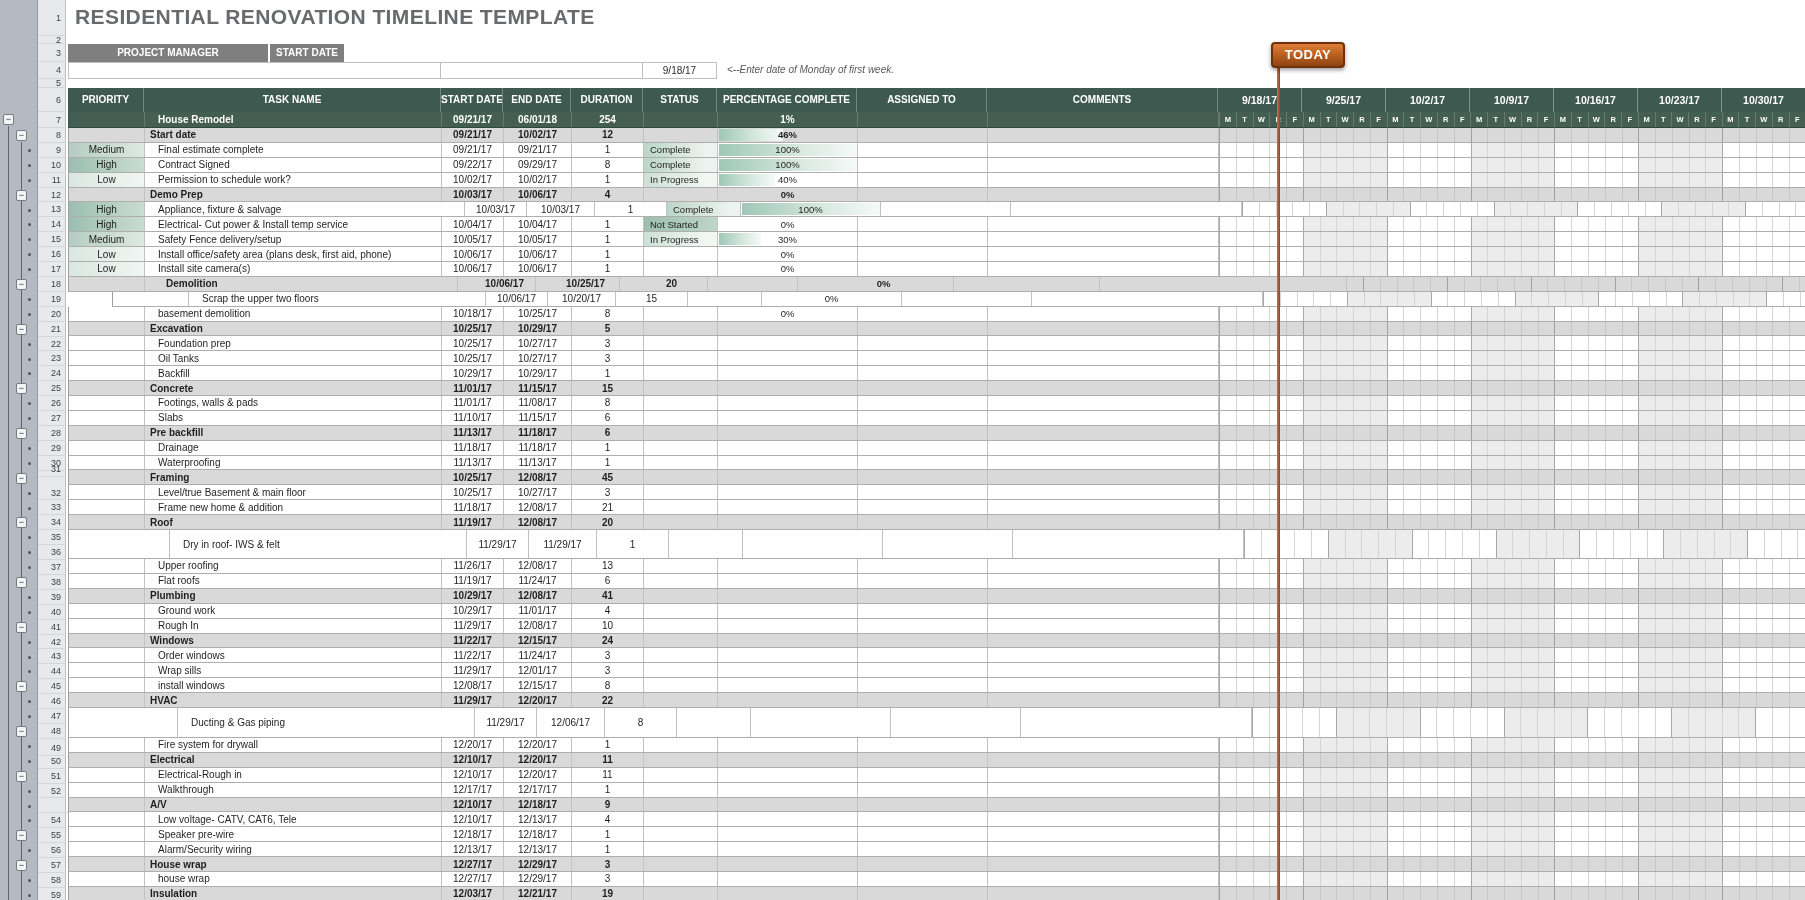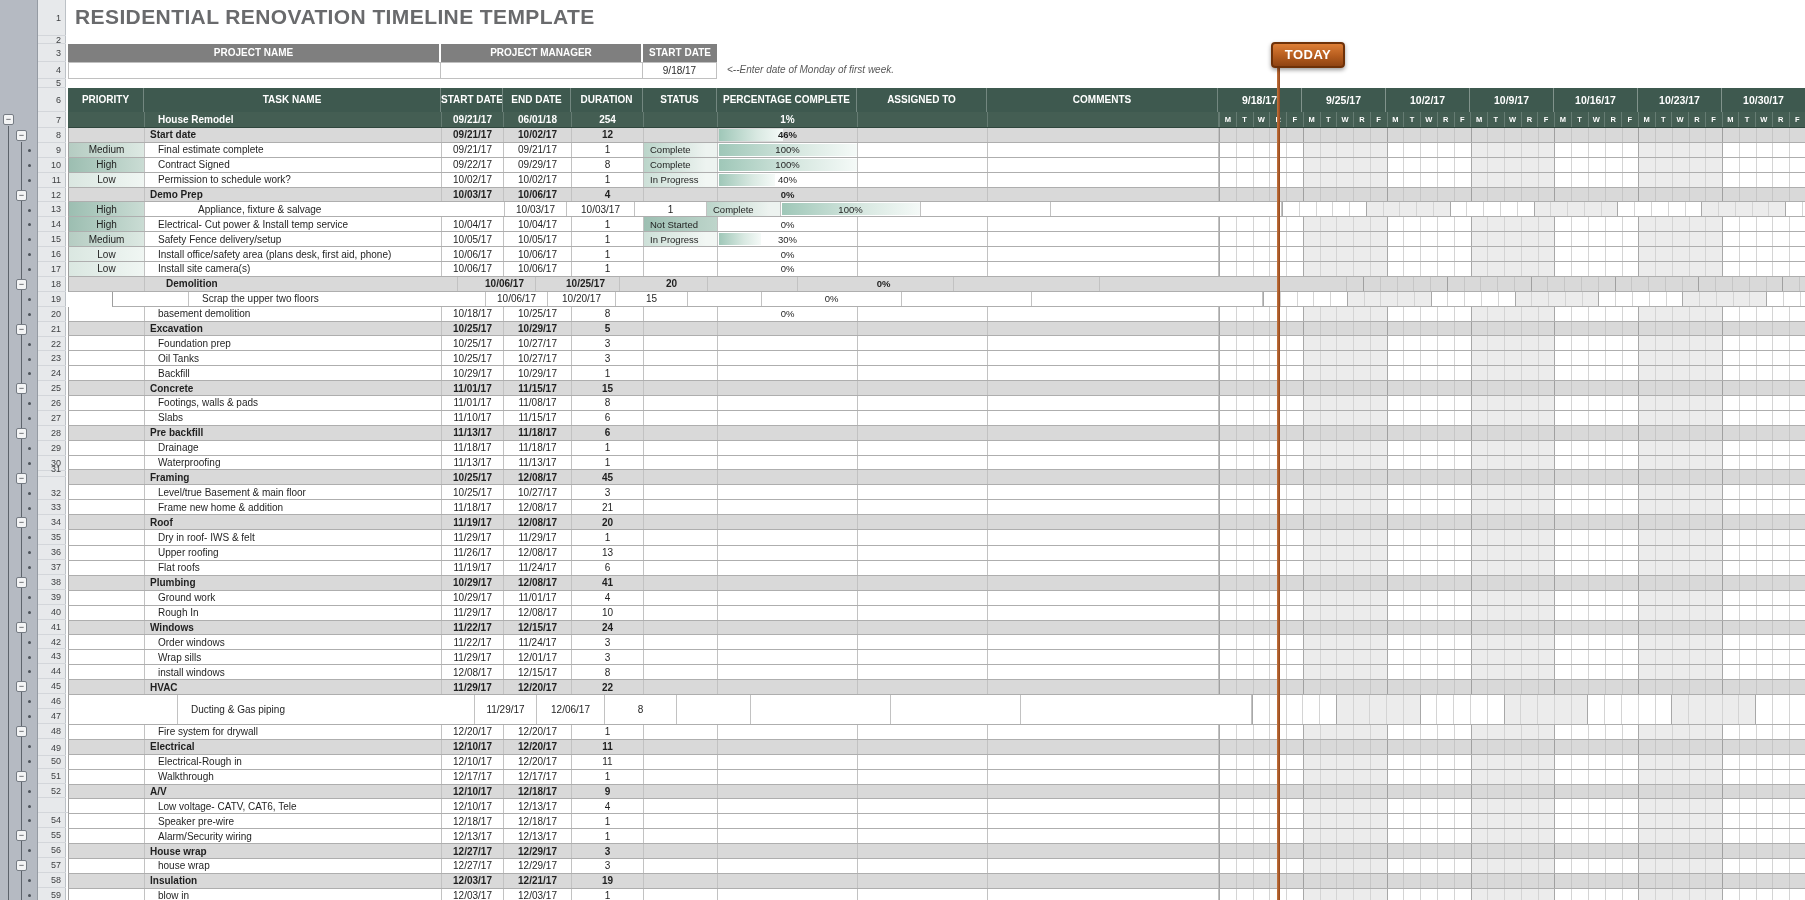--- a/index.html
+++ b/index.html
@@ -198,21 +198,20 @@
       <div class="rn" style="top: 828.3px; height: 14.9px;">55</div>
       <div class="rn" style="top: 843.2px; height: 14.9px;">56</div>
       <div class="rn" style="top: 858.1px; height: 14.9px;">57</div>
       <div class="rn" style="top: 873px; height: 14.9px;">58</div>
       <div class="rn" style="top: 887.9px; height: 14.9px;">59</div>
     </div>
 
   <div class="title">RESIDENTIAL RENOVATION TIMELINE TEMPLATE</div>
 
   <div class="projrow">
-    <div class="pcell" style="width:373px">PROJECT NAME</div>
     <div class="pcell" style="width:202px">PROJECT MANAGER</div>
     <div class="pcell" style="width:74px; border-right:none">START DATE</div>
   </div>
   <div class="valrow">
     <div class="vcell" style="width:373px"></div>
     <div class="vcell" style="width:202px"></div>
     <div class="vcell" style="width:74px">9/18/17</div>
   </div>
   <div class="note">&lt;--Enter date of Monday of first week.</div>
 
@@ -356,21 +355,21 @@
         <div class="c status" style="width: 74px;"></div>
         <div class="c pct" style="width: 140px;">
           <div class="pcttxt">0%</div>
         </div>
         <div class="c" style="width: 130px;"></div>
         <div class="c" style="width: 231px;"></div>
         <div class="c gantt"></div>
       </div>
       <div class="r taskrow" style="height: 14.9px;">
         <div class="c ctr pr-high" style="width: 76px;">High</div>
-        <div class="c task" style="width: 320px; margin-left: 40px;">Appliance, fixture &amp; salvage</div>
+        <div class="c task" style="width: 320px;">Appliance, fixture &amp; salvage</div>
         <div class="c ctr" style="width: 62px;">10/03/17</div>
         <div class="c ctr" style="width: 68px;">10/03/17</div>
         <div class="c ctr" style="width: 72px;">1</div>
         <div class="c status st-complete" style="width: 74px;">Complete</div>
         <div class="c pct" style="width: 140px;">
           <div class="pctbar" style="width: 100%;"></div>
           <div class="pcttxt">100%</div>
         </div>
         <div class="c" style="width: 130px;"></div>
         <div class="c" style="width: 231px;"></div>
@@ -664,21 +663,21 @@
         <div class="c ctr" style="width: 68px;">12/08/17</div>
         <div class="c ctr" style="width: 72px;">20</div>
         <div class="c status" style="width: 74px;"></div>
         <div class="c pct" style="width: 140px;">
           <div class="pcttxt"></div>
         </div>
         <div class="c" style="width: 130px;"></div>
         <div class="c" style="width: 231px;"></div>
         <div class="c gantt"></div>
       </div>
-      <div class="r taskrow" style="height: 16px;">
+      <div class="r taskrow" style="height: 29px; padding-left: 25px;">
         <div class="c ctr" style="width: 76px;"></div>
         <div class="c task" style="width: 297px;">Dry in roof- IWS &amp; felt</div>
         <div class="c ctr" style="width: 62px;">11/29/17</div>
         <div class="c ctr" style="width: 68px;">11/29/17</div>
         <div class="c ctr" style="width: 72px;">1</div>
         <div class="c status" style="width: 74px;"></div>
         <div class="c pct" style="width: 140px;">
           <div class="pcttxt"></div>
         </div>
         <div class="c" style="width: 130px;"></div>

